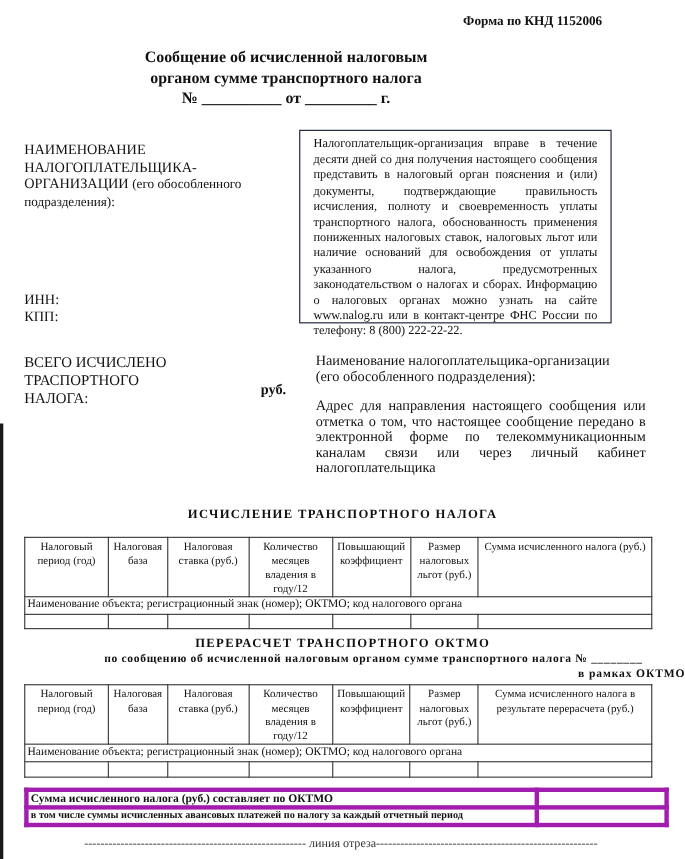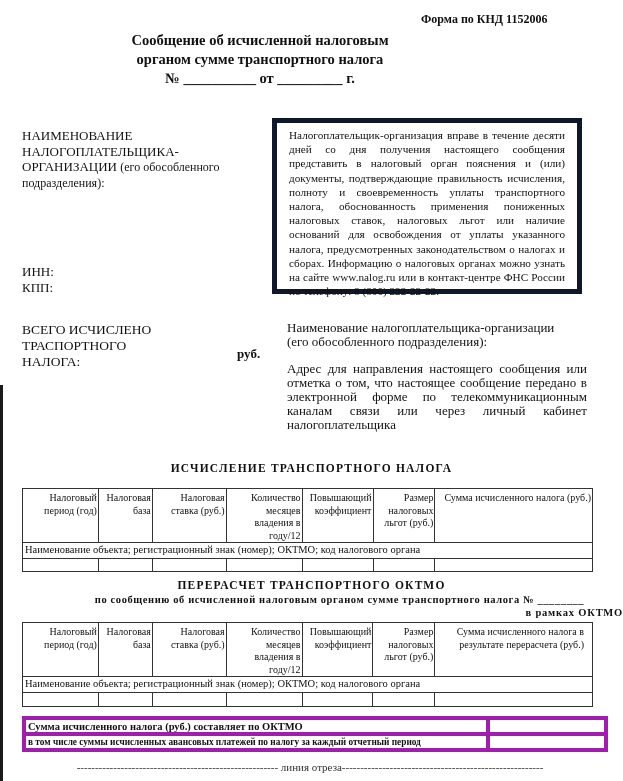--- a/index.html
+++ b/index.html
@@ -1,30 +1,30 @@
 <!DOCTYPE html>
 <html><head>
 <meta charset="utf-8">
 <style>
   html, body { margin: 0; padding: 0; background: #ffffff; }
   body { width: 623px; height: 781px; position: relative; overflow: hidden;
          font-family: "Liberation Serif", serif; color: #111; }
   .abs { position: absolute; }
   .scanbar { left: 0; top: 385px; width: 3px; height: 396px; background: #1a1a1a; }
   .form-code { left: 421px; top: 12px; font-weight: bold; font-size: 12px; }
-  .title { left: 120px; width: 280px; text-align: center; font-weight: bold; font-size: 14.5px; line-height: 19px; top: 31px; }
+  .title { left: 120px; width: 280px; text-align: center; font-weight: bold; font-size: 14.5px; line-height: 19px; top: 43px; }
   .left-label { left: 22px; font-weight: normal; font-size: 13px; line-height: 15.5px; }
   .left-label .small { font-size: 12px; }
-  .notice { left: 272px; top: 118px; width: 310px; height: 176px; border: 5px solid #0f172a; box-sizing: border-box;
+  .notice { left: 272px; top: 118px; width: 284px; height: 176px; border: 1px solid #0f172a; box-sizing: border-box;
             padding: 5px 12px 0 12px; font-size: 11.2px; line-height: 14.2px; text-align: justify; }
   .rub { left: 237px; top: 346px; font-weight: bold; font-size: 13px; }
   .right-info { left: 287px; width: 300px; font-size: 13px; line-height: 14px; text-align: justify; }
   .section-title { width: 623px; left: 0; text-align: center; font-weight: bold; letter-spacing: 1.2px; }
   table.grid { position: absolute; border-collapse: collapse; font-size: 10px; line-height: 12.5px; }
-  table.grid td { border: 1px solid #333; text-align: right; vertical-align: top; padding: 3px 1px 0 1px; box-sizing: border-box; }
+  table.grid td { border: 1px solid #333; text-align: center; vertical-align: top; padding: 3px 1px 0 1px; box-sizing: border-box; }
   table.grid td.wide { text-align: left; padding: 1px 2px; white-space: nowrap; font-size: 10.5px; vertical-align: middle; }
   table.grid td.blank { padding: 0; }
   table.summary { position: absolute; border-collapse: collapse; left: 22px; top: 716px; }
   table.summary td { border: 4px solid #a21caf; font-weight: bold; font-size: 10px; padding: 0 2px; height: 12px; white-space: nowrap; }
   .cutline { left: 50px; top: 761px; width: 520px; font-size: 11px; text-align: center; color: #333; white-space: nowrap; overflow: hidden; }
 </style>
 </head>
 <body>
 
 <div class="abs scanbar"></div>

